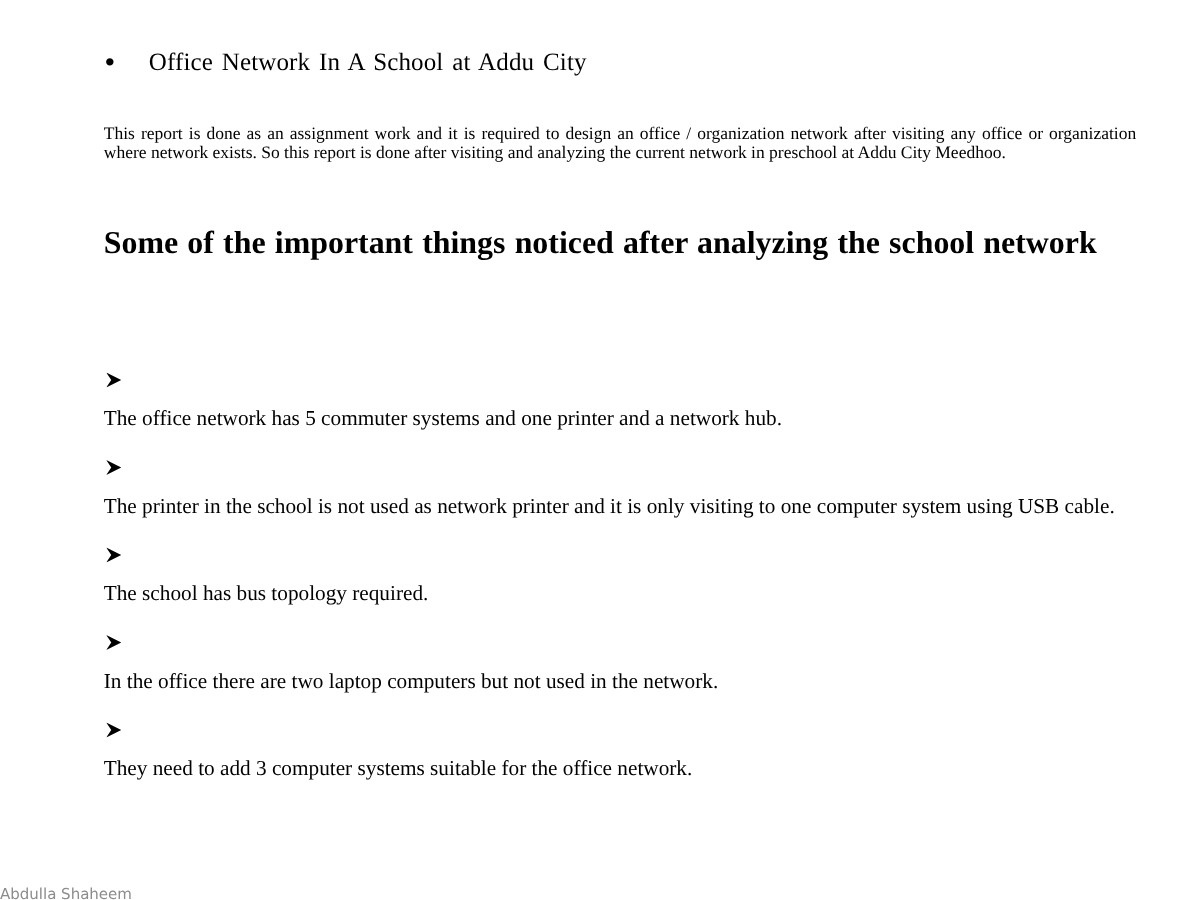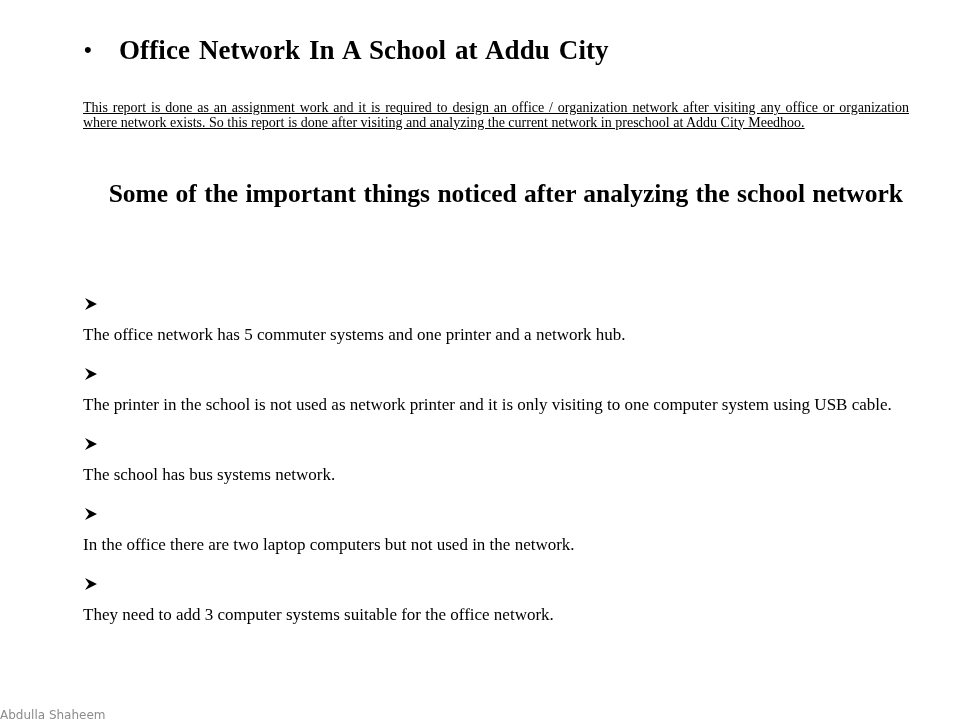--- a/index.html
+++ b/index.html
@@ -29,46 +29,44 @@
       display: flex;
       align-items: center;
     }
     .title-bullet {
       font-family: "Liberation Sans", sans-serif;
       font-size: 22px;
       width: 35px;
       line-height: 40px;
     }
     .title-text {
-      font-size: 27px;
-      font-weight: bold;
+      font-size: 20px;
+      font-weight: normal;
       line-height: 40px;
       letter-spacing: 0.1px;
       word-spacing: 2px;
     }
     .intro {
       position: absolute;
       left: 83px;
       top: 101px;
       width: 826px;
       font-size: 14px;
       line-height: 14.5px;
       text-align: justify;
-      text-decoration: underline;
     }
     .subheading {
       position: absolute;
       left: 83px;
       top: 179px;
       width: 820px;
       font-size: 25.5px;
       font-weight: bold;
       line-height: 29px;
       word-spacing: 1px;
-      text-align: right;
     }
     .findings {
       position: absolute;
       left: 83px;
       top: 286px;
       width: 820px;
       margin: 0;
       padding: 0;
       list-style: none;
     }
@@ -138,21 +136,21 @@
           </svg>
       </span>
       <span class="finding-text">The printer in the school is not used as network printer and it is only visiting to one computer system using USB cable.</span>
     </li>
     <li class="finding">
       <span class="finding-arrow">
         <svg viewBox="0 0 12 12">
             <path d="M0 0 L12 6 L0 12 L4 6 Z" fill="#000"></path>
           </svg>
       </span>
-      <span class="finding-text">The school has bus systems network.</span>
+      <span class="finding-text">The school has bus topology required.</span>
     </li>
     <li class="finding">
       <span class="finding-arrow">
         <svg viewBox="0 0 12 12">
             <path d="M0 0 L12 6 L0 12 L4 6 Z" fill="#000"></path>
           </svg>
       </span>
       <span class="finding-text">In the office there are two laptop computers but not used in the network.</span>
     </li>
     <li class="finding">

